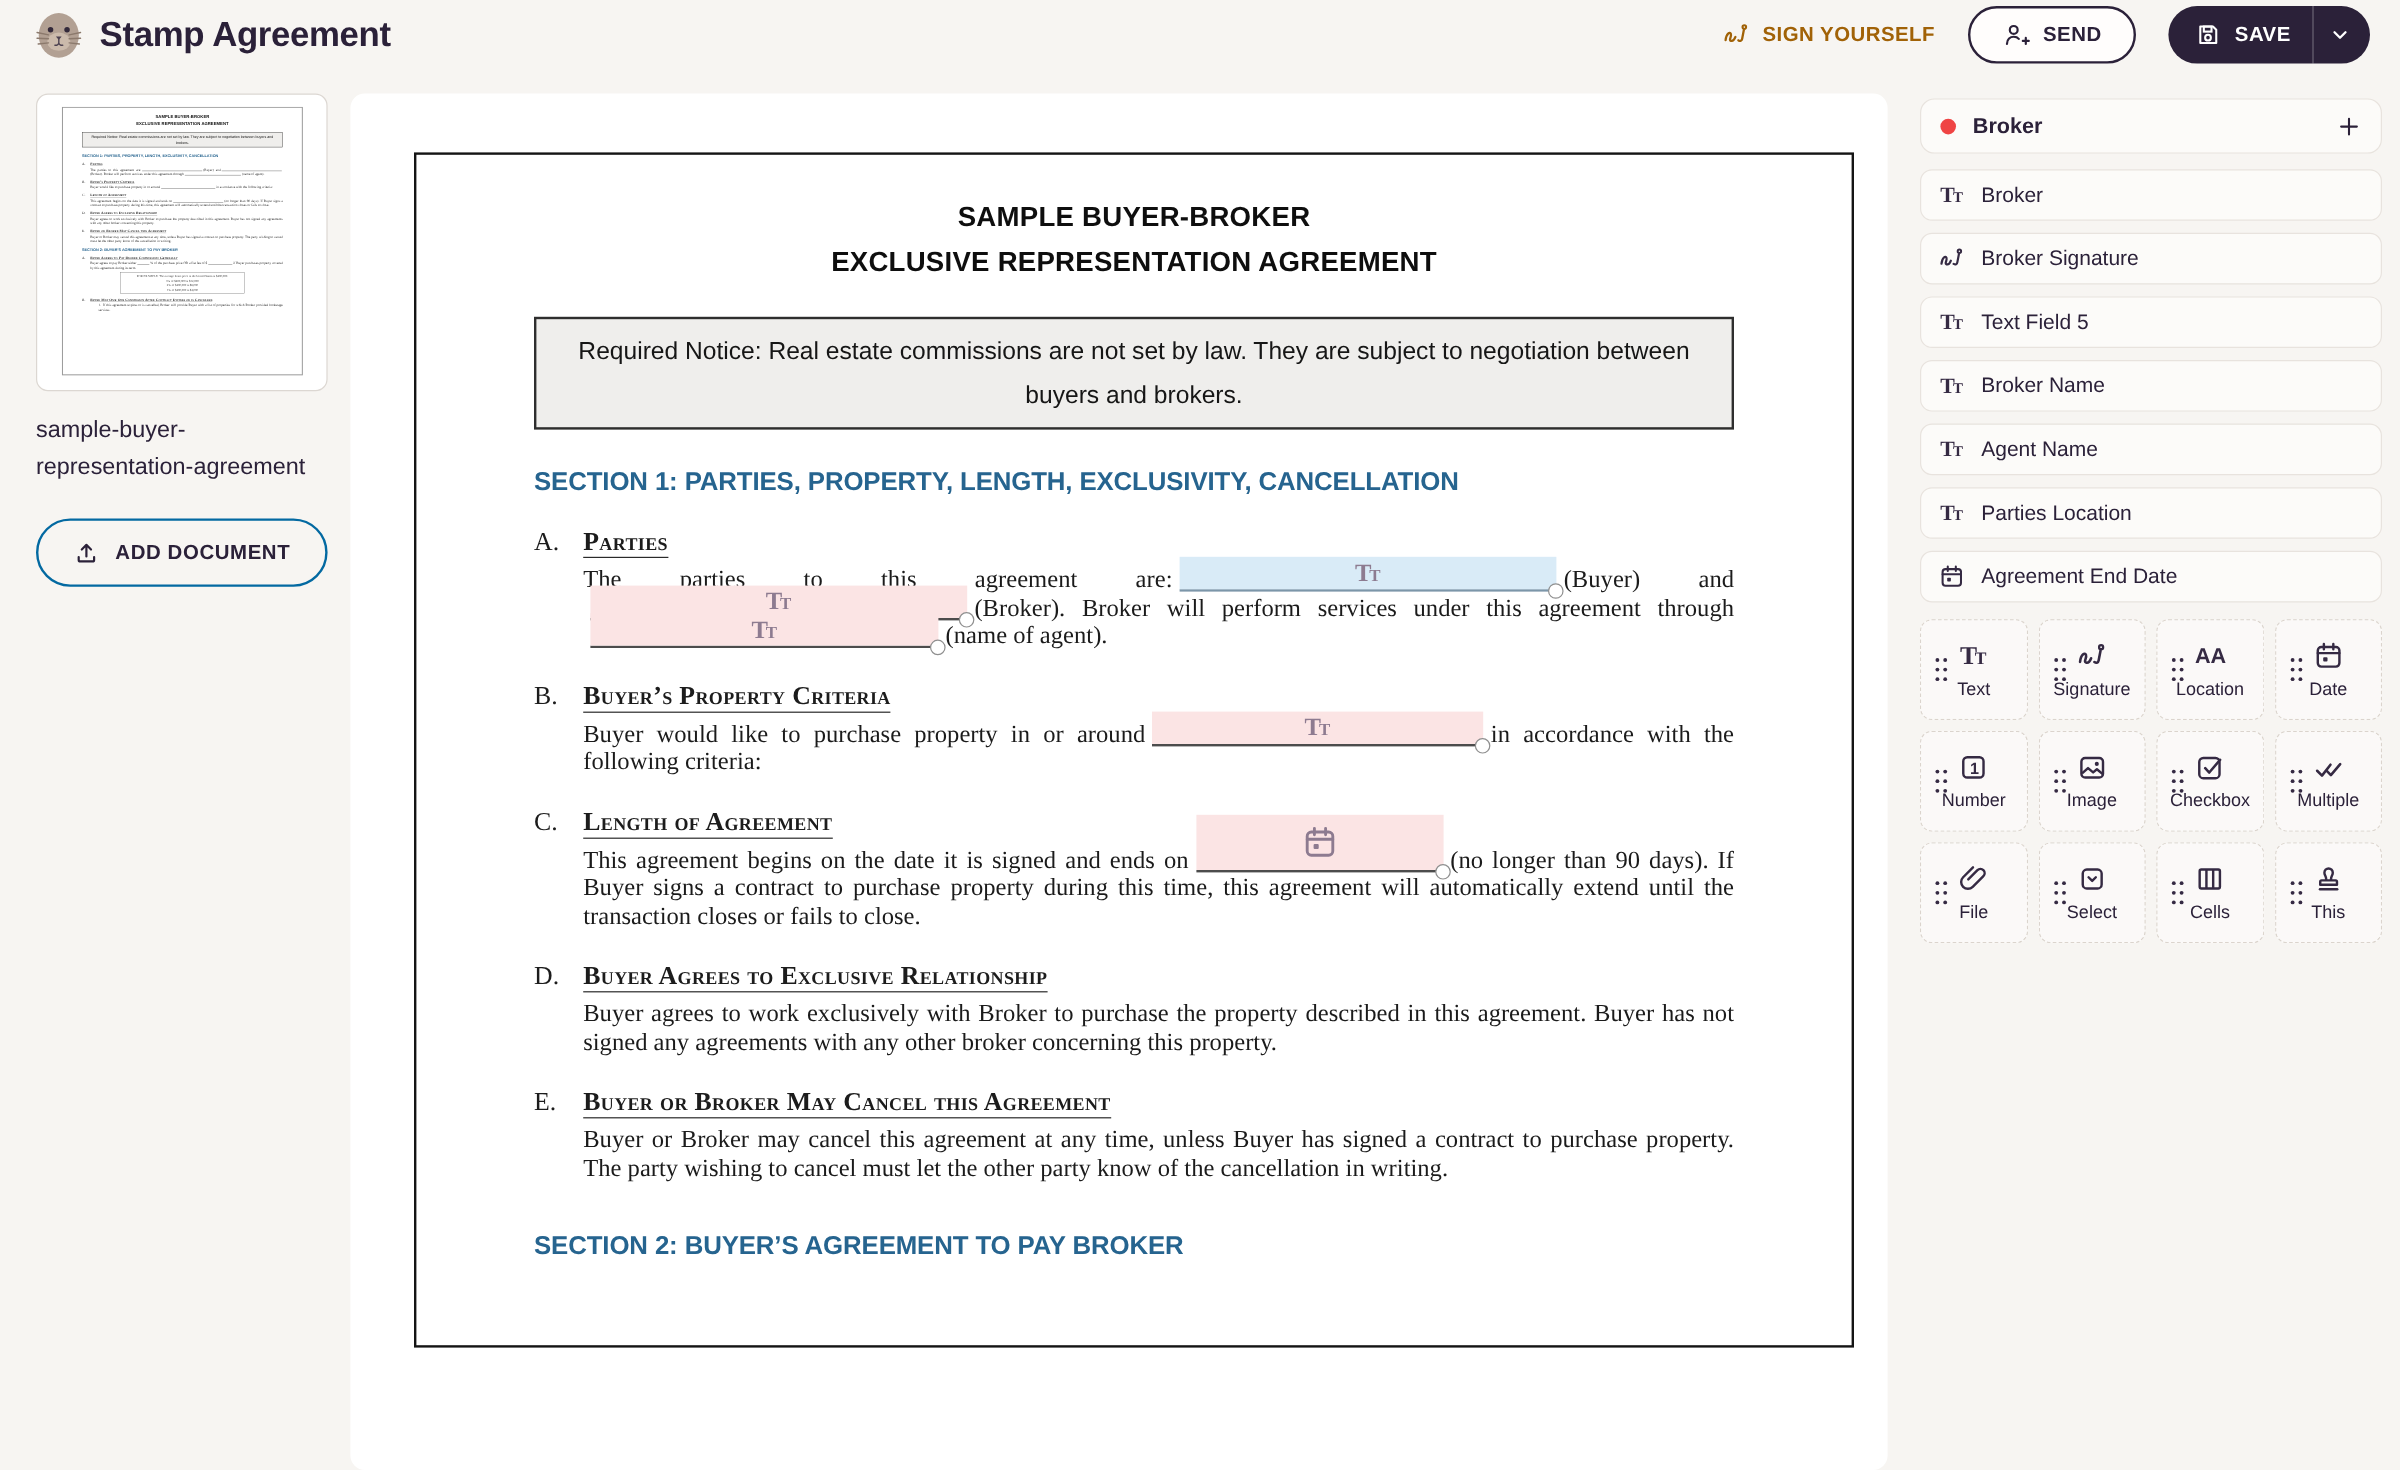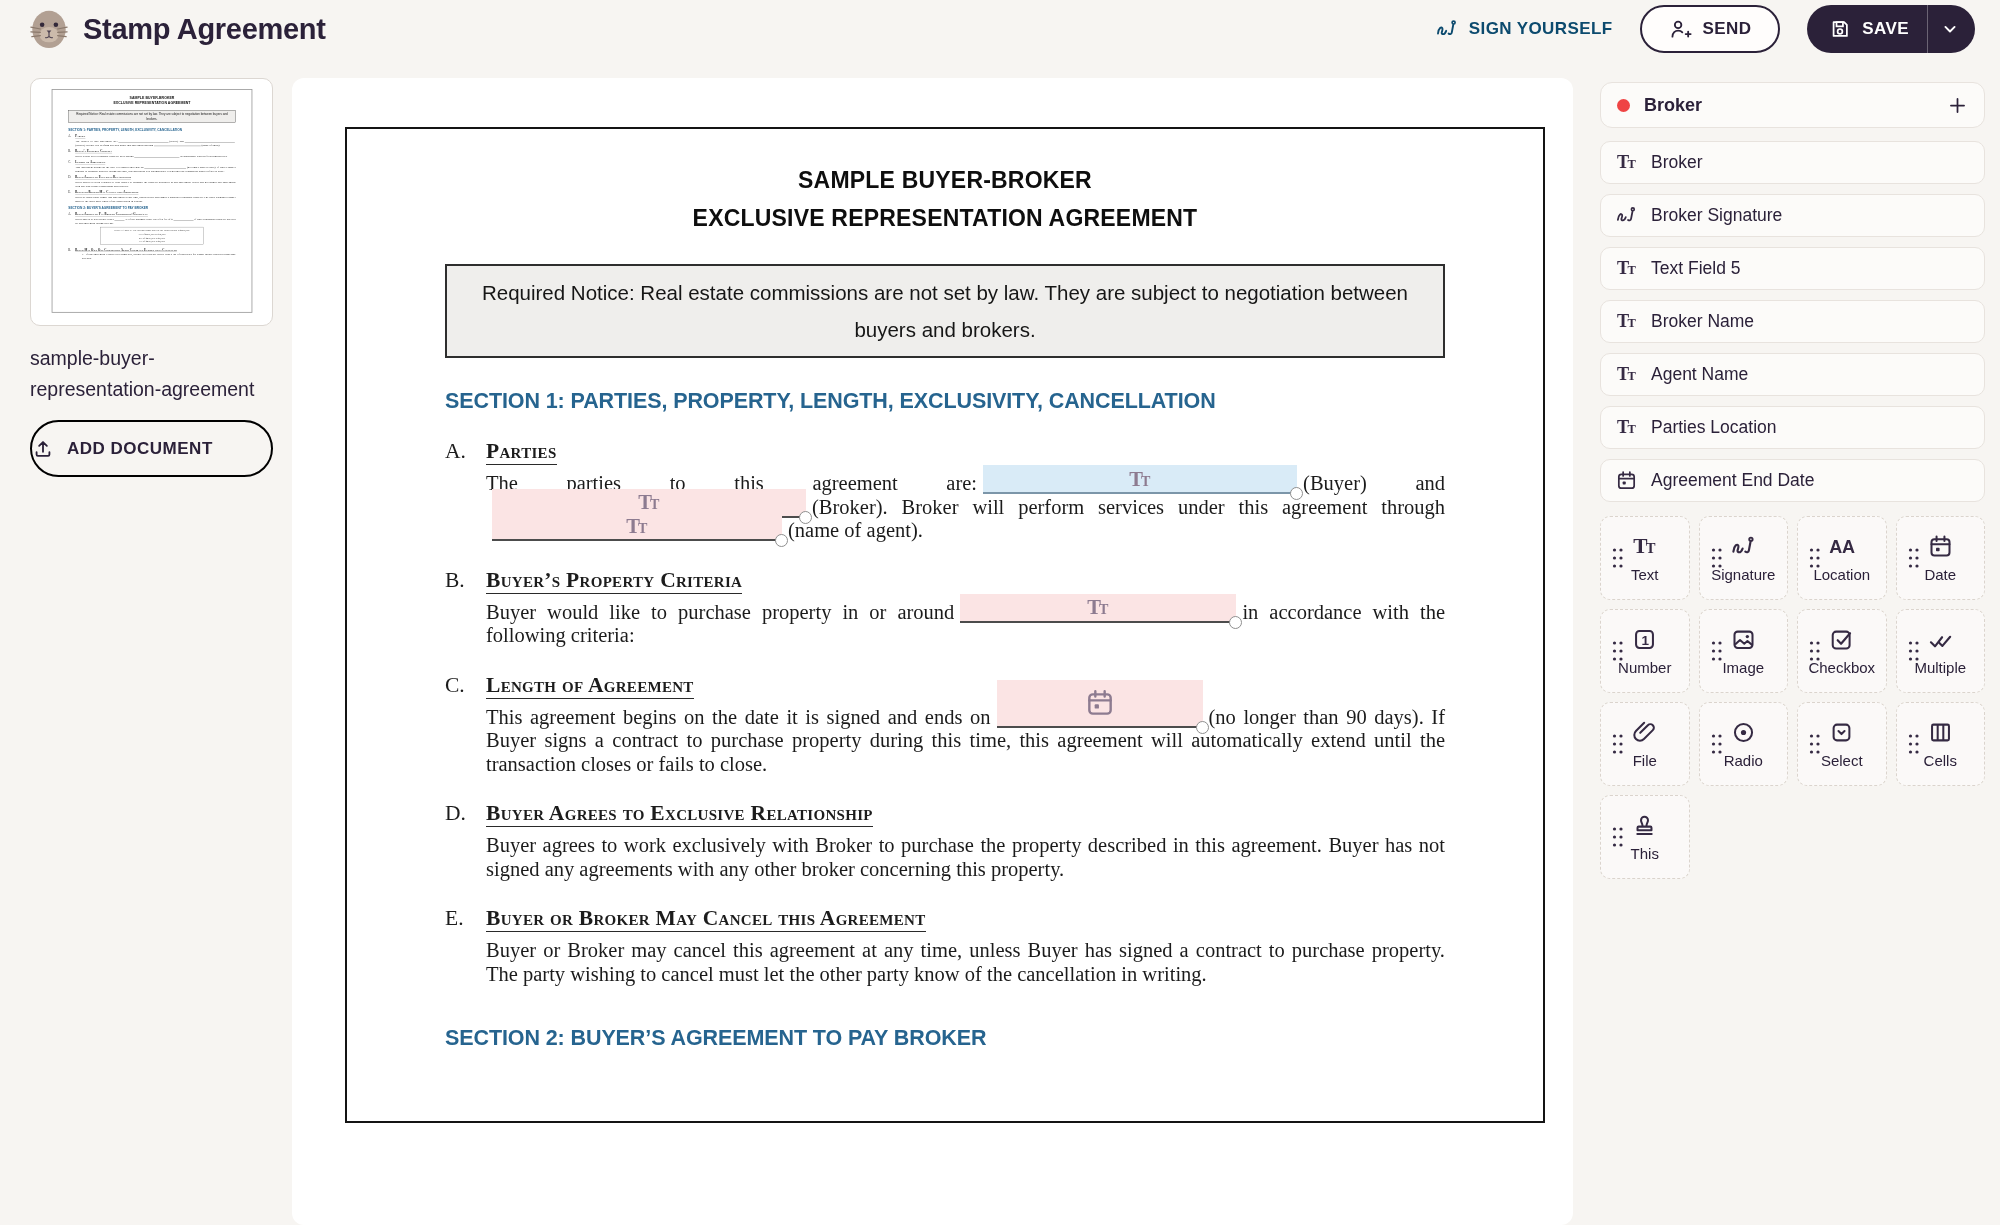--- a/index.html
+++ b/index.html
@@ -13,21 +13,21 @@
   svg.ic { display: inline-block; vertical-align: middle; }
   .icdefs { position: absolute; width: 0; height: 0; overflow: hidden; }
 
   
   .header { position: absolute; top: 0; left: 0; width: 100%; height: 58px;
             display: flex; align-items: center; padding: 0 25px 0 28px; }
   .logo { width: 42px; height: 42px; margin-right: 13px; flex: none; }
   .app-title { font-size: 29px; font-weight: 700; color: #2b2139; letter-spacing: -0.3px; }
   .header-right { margin-left: auto; display: flex; align-items: center; gap: 27px; }
   .sign-yourself { display: flex; align-items: center; gap: 10px; font-size: 17px;
-                   font-weight: 700; color: #0c4a6e; letter-spacing: 0.4px;
+                   font-weight: 700; color: #a16207; letter-spacing: 0.4px;
                    background: none; border: none; cursor: pointer;
                    font-family: "Liberation Sans", sans-serif; }
   .send-btn { display: flex; align-items: center; gap: 11px; height: 48px; padding: 0 27px;
               border: 2px solid #2b2139; border-radius: 999px; background: #fffdfc;
               font-size: 17px; font-weight: 700; color: #2b2139; letter-spacing: 0.4px;
               cursor: pointer; font-family: "Liberation Sans", sans-serif; }
   .save-btn { display: flex; align-items: stretch; height: 48px; background: #2b2139;
               border-radius: 999px; color: #fff; border: none; cursor: pointer; padding: 0;
               font-family: "Liberation Sans", sans-serif; }
   .save-main { display: flex; align-items: center; gap: 11px; padding: 0 18px 0 22px;
@@ -38,22 +38,22 @@
   
   .left-sidebar { position: absolute; left: 30px; top: 78px; width: 243px; }
   .thumb-card { background: #fff; border: 1px solid #dcd7d2; border-radius: 10px;
                 padding: 10px; height: 248px; }
   .thumb-viewport { width: 100%; height: 100%; overflow: hidden;
                     display: flex; justify-content: center; }
   .thumb-page { width: 1202px; min-width: 1202px; height: 1340px; background: #fff;
                 border: 5px solid #9a9a9a; transform: scale(0.167);
                 transform-origin: 50% 0; padding: 30px 95px; }
   .doc-filename { margin-top: 17px; font-size: 19.5px; line-height: 31px; color: #2b2139; }
-  .add-doc-btn { margin-top: 15px; width: 100%; height: 57px; border: 2px solid #000000;
-                 border-radius: 999px; display: flex; align-items: center; justify-content: flex-start;
+  .add-doc-btn { margin-top: 27px; width: 100%; height: 57px; border: 2px solid #0369a1;
+                 border-radius: 999px; display: flex; align-items: center; justify-content: center;
                  gap: 13px; font-size: 17px; font-weight: 700; letter-spacing: 0.5px;
                  color: #2b2139; background: transparent; cursor: pointer;
                  font-family: "Liberation Sans", sans-serif; }
 
   
   .main-panel { position: absolute; left: 292px; top: 78px; width: 1281px; height: 1147px;
                 background: #fff; border-radius: 12px; overflow: hidden; }
   .doc-page { position: absolute; left: 53px; top: 49px; width: 1200px;
               border: 2px solid #141414; background: #fff; padding: 32px 98px 70px; }
 
@@ -550,29 +550,20 @@
       <svg class="ic" width="27" height="27">
           <use href="#i-file"></use>
         </svg>
       <span class="tile-label">File</span>
     </div>
     <div class="tile">
       <svg class="ic side-ic" width="16" height="26">
           <use href="#i-dots"></use>
         </svg>
       <svg class="ic" width="27" height="27">
-          <use href="#i-radio"></use>
-        </svg>
-      <span class="tile-label">Radio</span>
-    </div>
-    <div class="tile">
-      <svg class="ic side-ic" width="16" height="26">
-          <use href="#i-dots"></use>
-        </svg>
-      <svg class="ic" width="27" height="27">
           <use href="#i-select"></use>
         </svg>
       <span class="tile-label">Select</span>
     </div>
     <div class="tile">
       <svg class="ic side-ic" width="16" height="26">
           <use href="#i-dots"></use>
         </svg>
       <svg class="ic" width="27" height="27">
           <use href="#i-cells"></use>

